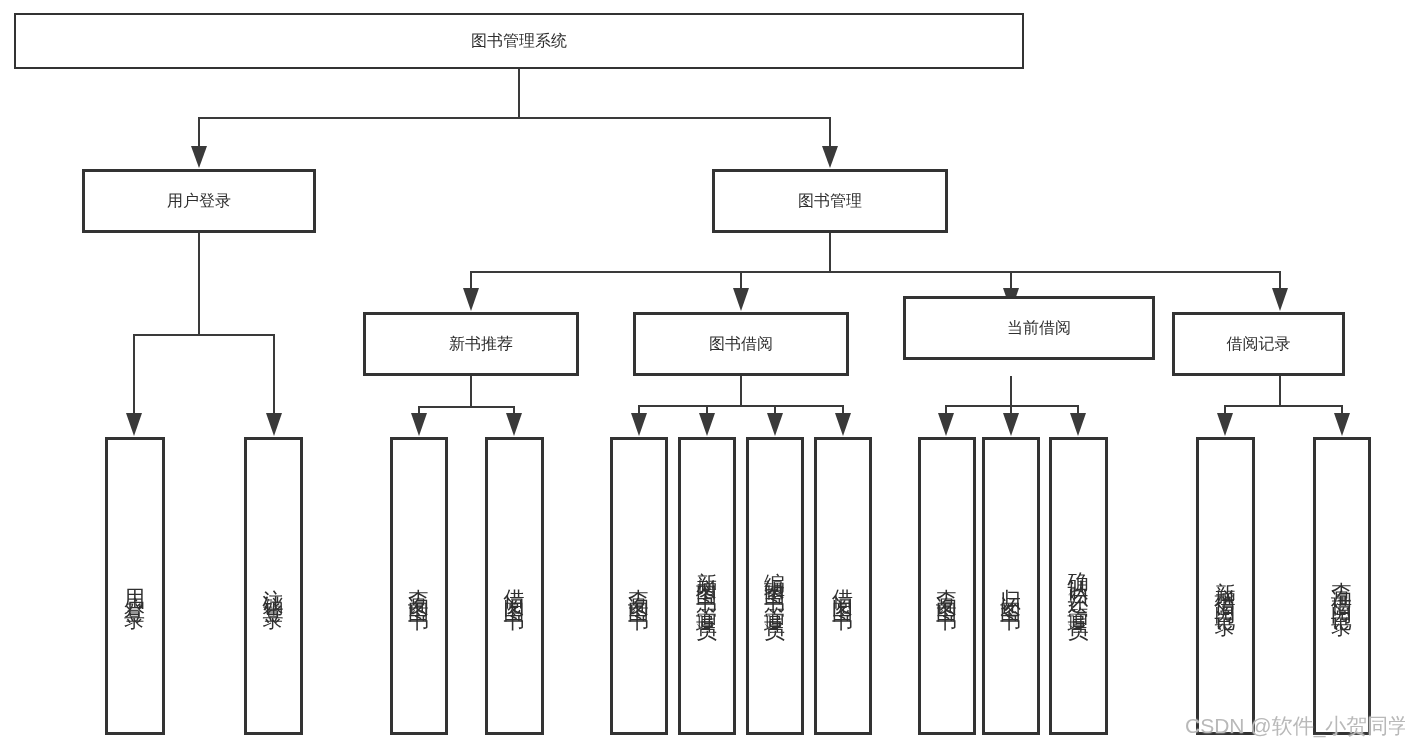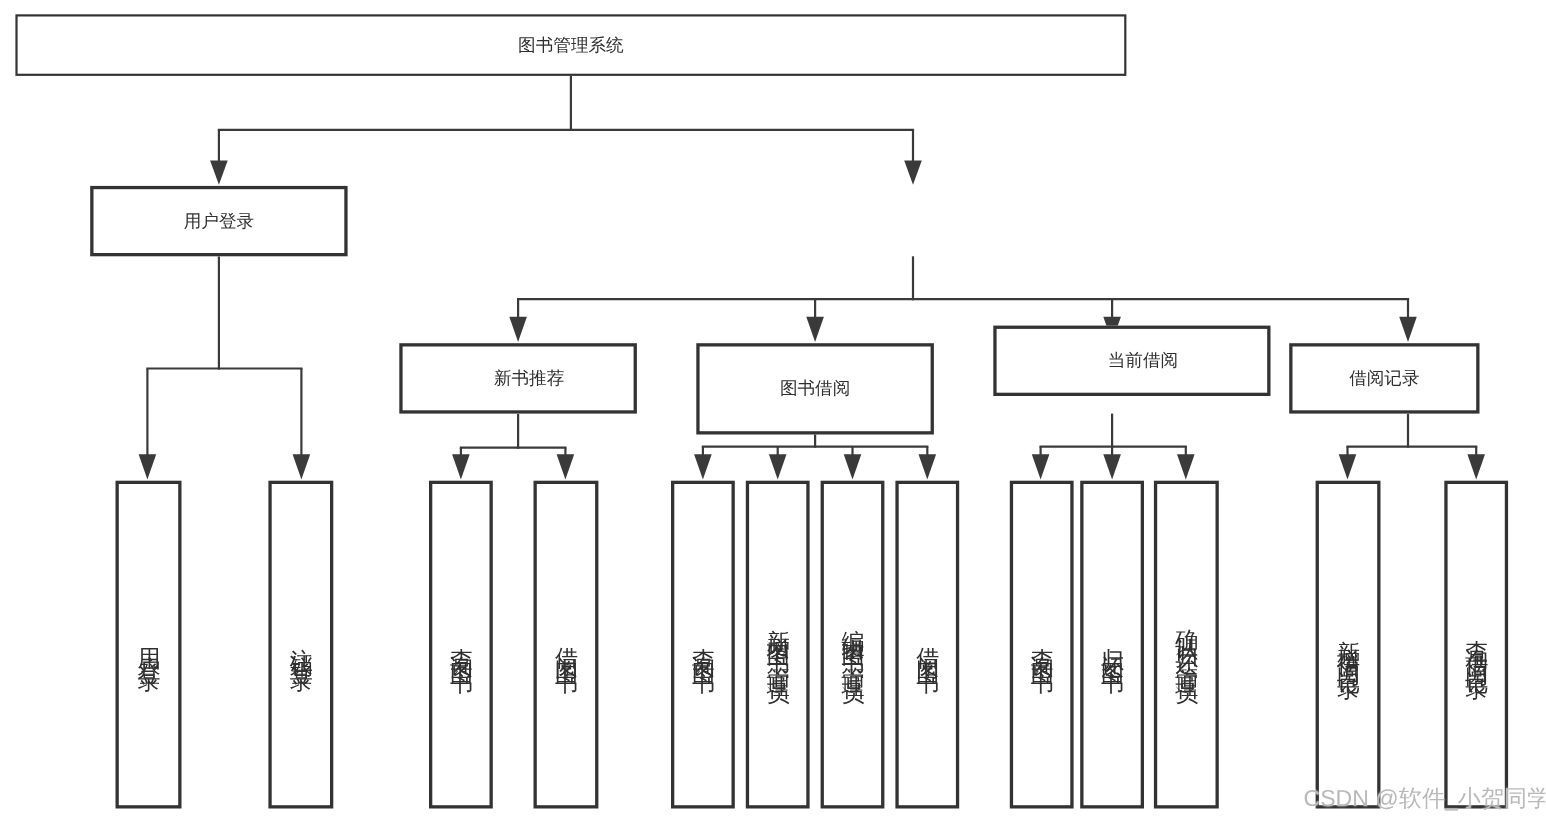--- a/index.html
+++ b/index.html
@@ -37,21 +37,21 @@
     text-orientation: mixed;
     letter-spacing: 7px;
     font-size: 21px;
     line-height: 1;
   }
   
   #root   { left: 14px;   top: 13px;  width: 1010px; height: 56px; }
   #n-user { left: 82px;   top: 169px; width: 234px;  height: 64px; }
   #n-mgmt { left: 712px;  top: 169px; width: 236px;  height: 64px; }
   #n-rec  { left: 363px;  top: 312px; width: 216px;  height: 64px; padding-left: 20px; }
-  #n-bor  { left: 633px;  top: 312px; width: 216px;  height: 83px; }
+  #n-bor  { left: 633px;  top: 312px; width: 216px;  height: 64px; }
   #n-cur  { left: 903px;  top: 296px; width: 252px;  height: 64px; padding-left: 20px; }
   #n-recd { left: 1172px; top: 312px; width: 173px;  height: 64px; }
   #l-user1 { left: 105px;  width: 60px; }
   #l-user2 { left: 244px;  width: 59px; }
   #l-rec1  { left: 390px;  width: 58px; }
   #l-rec2  { left: 485px;  width: 59px; }
   #l-bor1  { left: 610px;  width: 58px; }
   #l-bor2  { left: 678px;  width: 58px; }
   #l-bor3  { left: 746px;  width: 58px; }
   #l-bor4  { left: 814px;  width: 58px; }
@@ -150,20 +150,21 @@
       <path class="shaft" d="M1225 406 V418"></path>
       <polygon class="head" points="1217,413 1233,413 1225,436"></polygon>
       <path class="shaft" d="M1342 406 V418"></path>
       <polygon class="head" points="1334,413 1350,413 1342,436"></polygon>
     </g>
   </svg>
 
   <div id="root" class="node root">图书管理系统</div>
 
   <div id="n-user" class="node">用户登录</div>
+  <div id="n-mgmt" class="node">图书管理</div>
 
   <div id="n-rec" class="node">新书推荐</div>
   <div id="n-bor" class="node">图书借阅</div>
   <div id="n-cur" class="node">当前借阅</div>
   <div id="n-recd" class="node">借阅记录</div>
 
   <div id="l-user1" class="node leaf">用户登录</div>
   <div id="l-user2" class="node leaf">注销登录</div>
 
   <div id="l-rec1" class="node leaf">查询图书</div>

